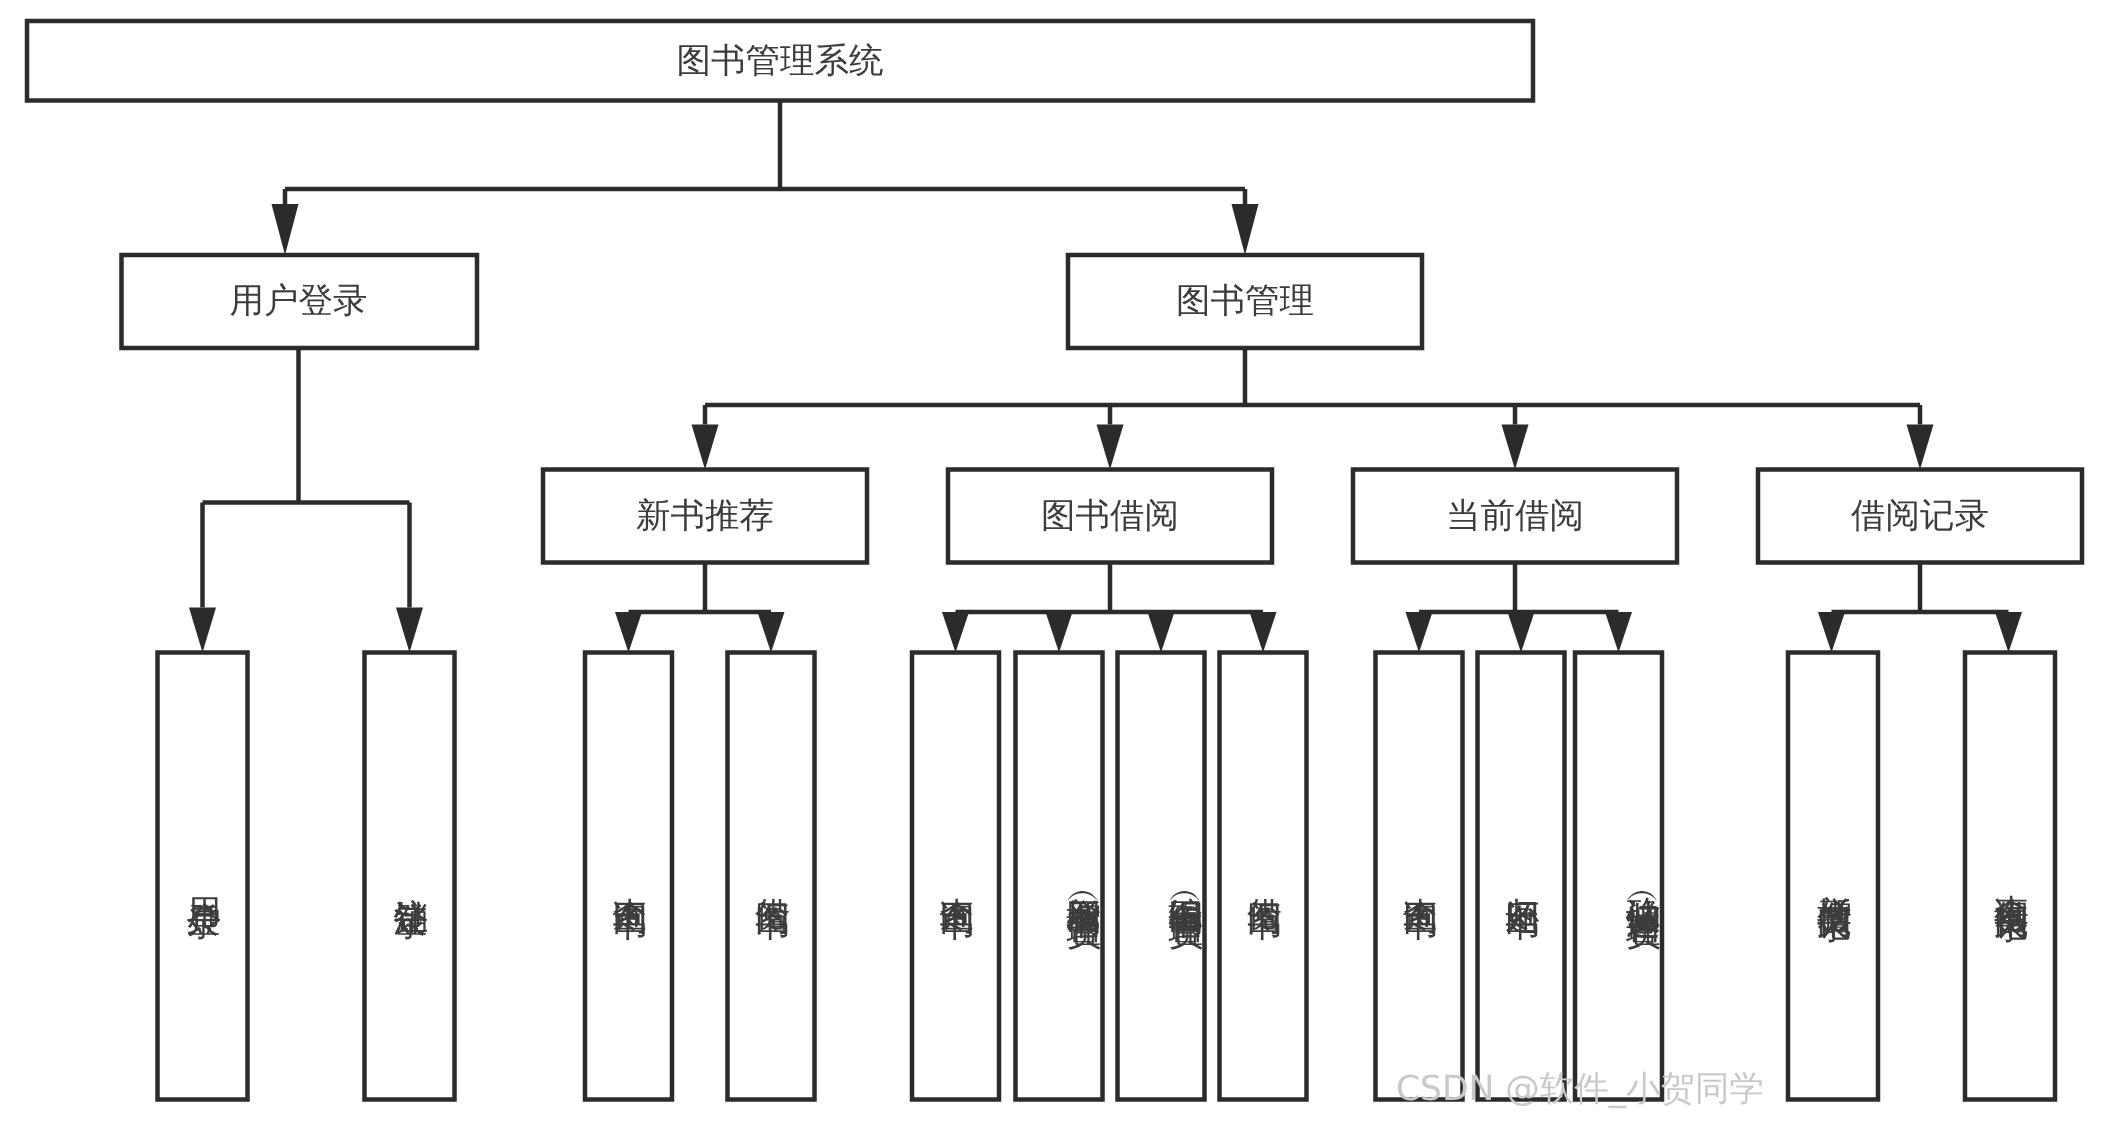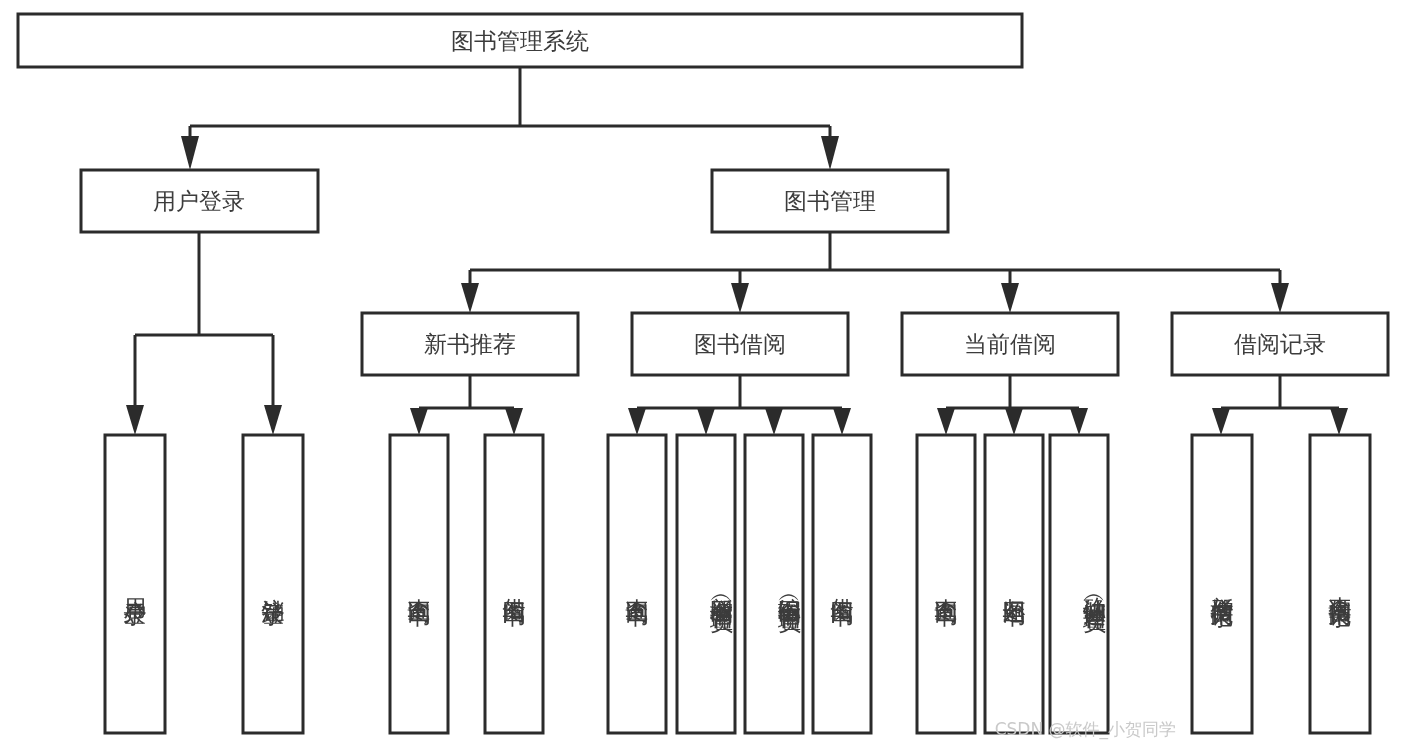--- a/index.html
+++ b/index.html
@@ -65,21 +65,21 @@
     user-select: none;
   }
   .node-label-v.center-v {
     align-items: center;
   }
   .watermark {
     position: absolute;
     right: 8px;
     bottom: 6px;
     font-family: "DejaVu Sans", "Liberation Sans", sans-serif;
-    font-size: 17px;
+    font-size: 23px;
     color: #c9c9c9;
     white-space: nowrap;
     user-select: none;
   }
 </style>
 </head>
 <body>
 
 <div id="diagram-root">
 

